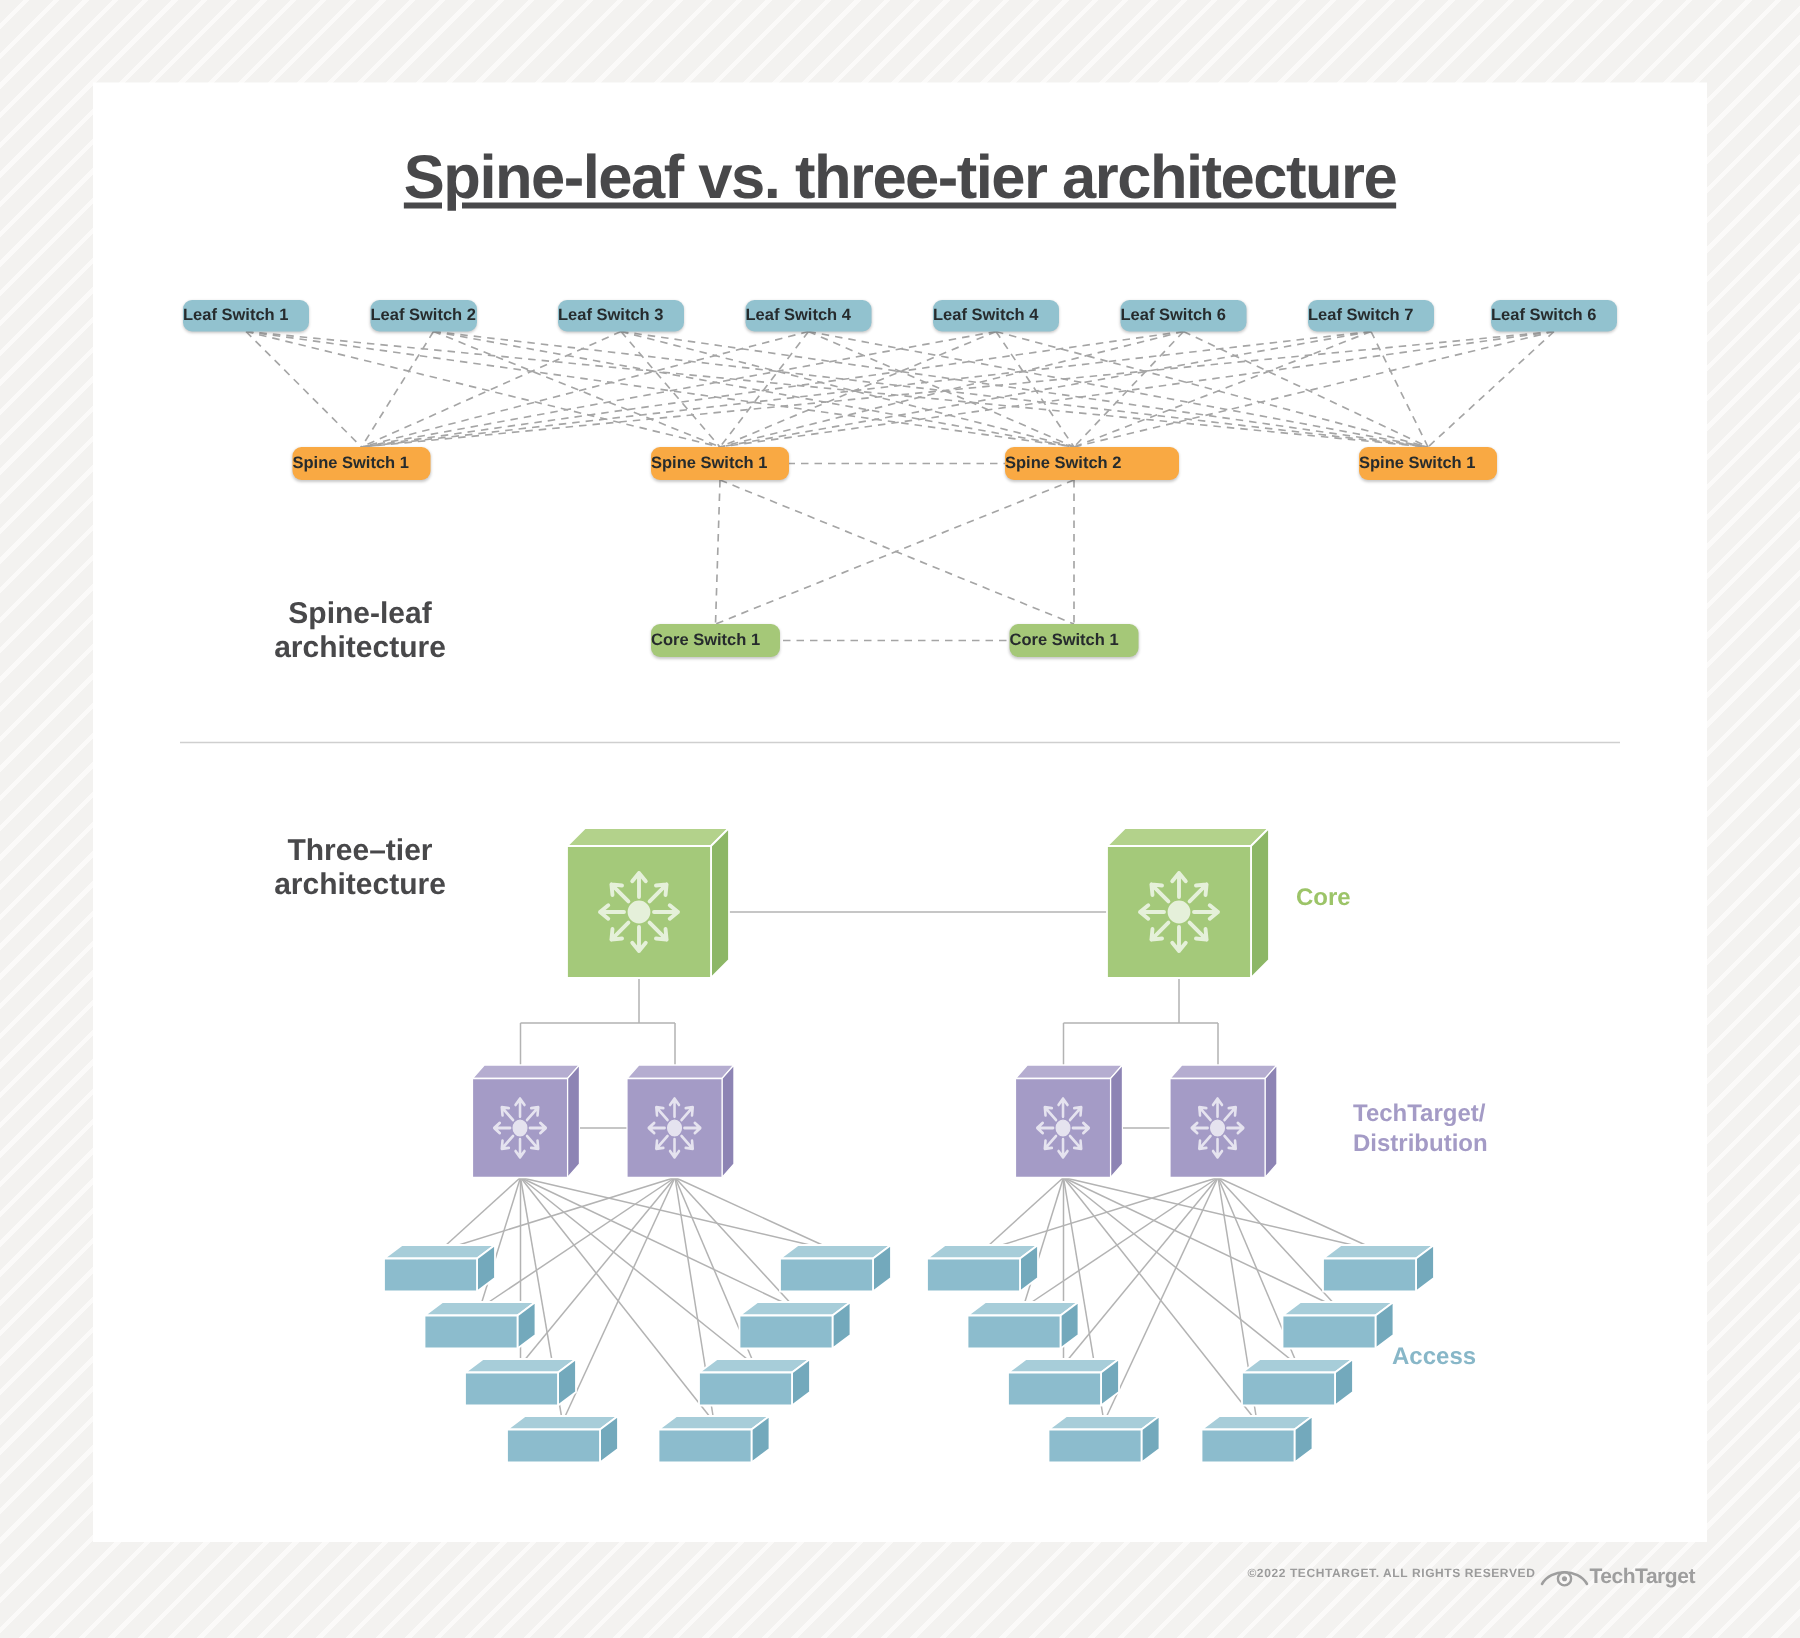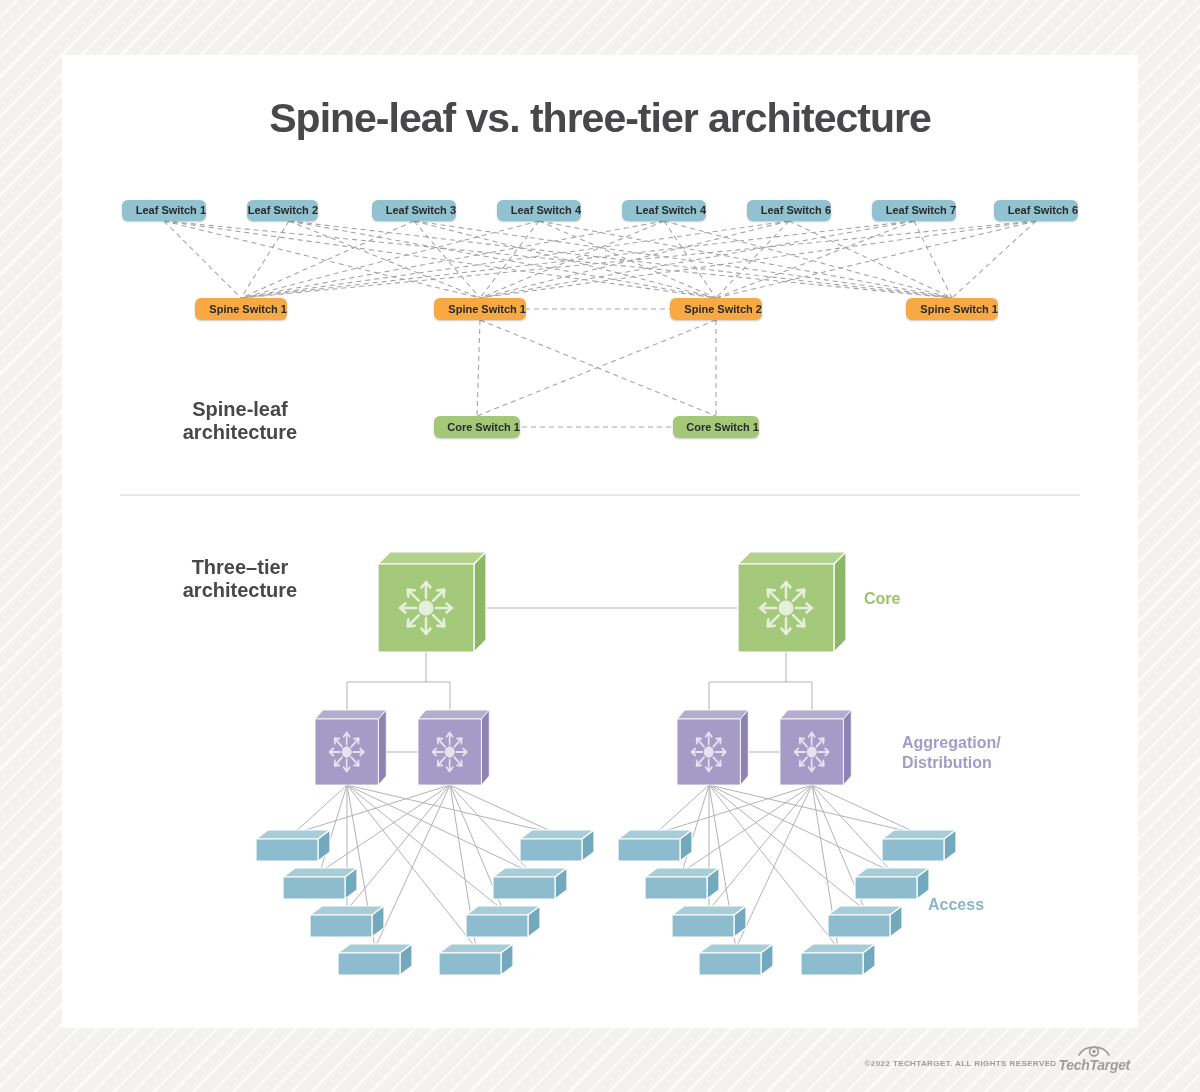--- a/index.html
+++ b/index.html
@@ -8,25 +8,25 @@
     font-family:"Liberation Sans",sans-serif;
     background:repeating-linear-gradient(135deg,#f3f2f0 0px,#f3f2f0 11px,#fbfaf9 11px,#fbfaf9 14px);
   }
   .card{
     position:absolute;left:62px;top:55px;width:1076px;height:973px;
     background:#ffffff;
   }
   .diagram-svg{position:absolute;left:0;top:0;}
   .title{
     position:absolute;left:0;top:40px;width:1076px;text-align:center;
-    font-size:41px;font-weight:bold;color:#48484a;letter-spacing:-1px;
+    font-size:41px;font-weight:bold;color:#48484a;letter-spacing:-1px;text-decoration:underline;
   }
   .pill{
     position:absolute;height:22px;line-height:22px;border-radius:6px;
-    text-align:right;font-size:11px;font-weight:bold;color:#262b2d;
+    text-align:left;font-size:11px;font-weight:bold;color:#262b2d;
     box-shadow:0 1px 2px rgba(0,0,0,.22);white-space:nowrap;
   }
   .pill.leaf{background:var(--leaf,#92c2cf);height:21px;line-height:21px;}
   .pill.spine{background:var(--spine,#f9a943);}
   .pill.corep{background:var(--core-pill,#a5c878);}
   .section-label{
     position:absolute;width:220px;text-align:center;
     font-size:20px;font-weight:bold;color:#48484a;line-height:23px;
   }
   .tier-label{position:absolute;font-size:16px;font-weight:bold;line-height:20px;}
@@ -34,21 +34,21 @@
   .tier-label.agg{color:var(--aggregation-label,#a49bc6);}
   .tier-label.access{color:var(--access-label,#88b7c8);}
   .dash{stroke:#a5a5a5;stroke-width:1.1;stroke-dasharray:5 4;fill:none;}
   .thin{stroke:#b3b3b3;stroke-width:1;fill:none;}
   .footer{
     position:absolute;right:70px;top:1042px;display:flex;align-items:flex-end;gap:2px;
   }
   .copyright{
     font-size:8px;font-weight:bold;color:#9b9b9b;letter-spacing:.4px;margin-bottom:5px;white-space:nowrap;
   }
-  .brand{display:flex;flex-direction:column;align-items:center;font-style:italic;}
+  .brand{display:flex;flex-direction:row;align-items:flex-end;}
   .brand-text{font-size:14px;font-weight:bold;color:#9e9e9e;letter-spacing:-.3px;}
 </style>
 </head>
 <body>
 
 <div class="card">
 
   <svg id="diagram-svg" class="diagram-svg" width="1076" height="973" viewBox="0 0 1076 973">
     <defs>
       <g id="arrowstar" opacity="0.72">
@@ -200,38 +200,38 @@
   <div class="pill leaf" style="left:185px;top:145px;width:71px">Leaf Switch 2</div>
   <div class="pill leaf" style="left:310px;top:145px;width:84px">Leaf Switch 3</div>
   <div class="pill leaf" style="left:435px;top:145px;width:84px">Leaf Switch 4</div>
   <div class="pill leaf" style="left:560px;top:145px;width:84px">Leaf Switch 4</div>
   <div class="pill leaf" style="left:685px;top:145px;width:84px">Leaf Switch 6</div>
   <div class="pill leaf" style="left:810px;top:145px;width:84px">Leaf Switch 7</div>
   <div class="pill leaf" style="left:932px;top:145px;width:84px">Leaf Switch 6</div>
 
   <div class="pill spine" style="left:133px;top:243px;width:92px">Spine Switch 1</div>
   <div class="pill spine" style="left:372px;top:243px;width:92px">Spine Switch 1</div>
-  <div class="pill spine" style="left:608px;top:243px;width:92px">Spine Switch 2</div>
+  <div class="pill spine" style="left:608px;top:243px;width:116px">Spine Switch 2</div>
   <div class="pill spine" style="left:844px;top:243px;width:92px">Spine Switch 1</div>
 
   <div class="pill corep" style="left:372px;top:361px;width:86px">Core Switch 1</div>
   <div class="pill corep" style="left:611px;top:361px;width:86px">Core Switch 1</div>
 
   <div class="section-label" style="left:68px;top:343px">
     <div>Spine-leaf</div>
     <div>architecture</div>
   </div>
   <div class="section-label" style="left:68px;top:501px">
     <div>Three–tier</div>
     <div>architecture</div>
   </div>
 
   <div class="tier-label core" style="left:802px;top:534px">Core</div>
   <div class="tier-label agg" style="left:840px;top:678px">
-    <div>Aggregation/</div>
+    <div>TechTarget/</div>
     <div>Distribution</div>
   </div>
   <div class="tier-label access" style="left:866px;top:840px">Access</div>
 </div>
 
 <div class="footer">
   <div class="copyright">©2022 TECHTARGET. ALL RIGHTS RESERVED</div>
   <div class="brand">
     <svg width="34" height="15" viewBox="0 0 34 15">
       <path d="M2,13 C8,2.5 26,2.5 32,13" stroke="#9e9e9e" stroke-width="1.7" fill="none" stroke-linecap="round"></path>

